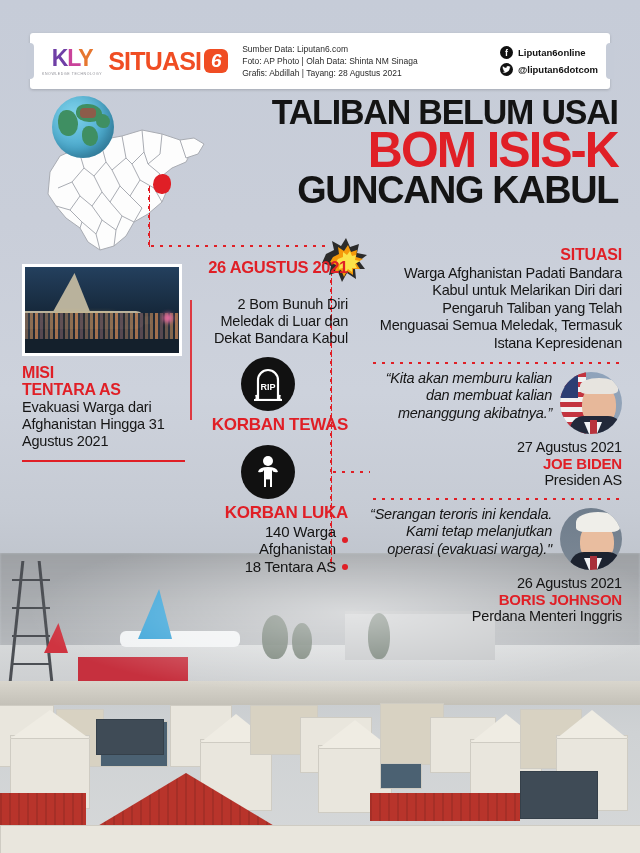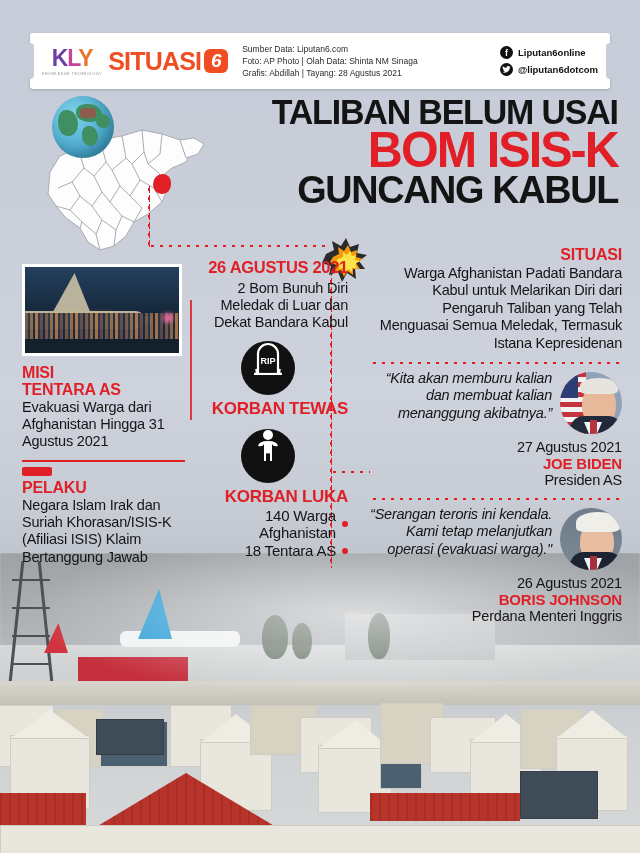--- a/index.html
+++ b/index.html
@@ -220,24 +220,24 @@
     color:#151515;font-size:14.5px;line-height:1.18;margin-top:1px;letter-spacing:-.2px;
   }
   .block-misi{margin-top:9px;}
   .hr-left{
     width:163px;height:2px;background:#e01f26;margin:9px 0 5px 0;
   }
 
   
   .col-mid{position:absolute;left:188px;top:258px;width:160px;text-align:right;}
   .date-head{color:#e01f26;font-weight:bold;font-size:16.5px;letter-spacing:-.3px;}
-  .date-body{color:#151515;font-size:14.5px;line-height:1.17;margin-top:3px;letter-spacing:-.2px;}
+  .date-body{color:#151515;font-size:14.5px;line-height:1.17;margin-top:19px;letter-spacing:-.2px;}
   .circle-icon{
     width:54px;height:54px;border-radius:50%;background:#111;
-    display:flex;justify-content:center;
+    display:flex;align-items:center;justify-content:center;
     margin:10px auto 4px auto;
   }
   .stat-head{color:#e01f26;font-weight:bold;font-size:17px;letter-spacing:-.3px;}
   .stat-row{
     color:#151515;font-size:15px;line-height:1.17;letter-spacing:-.2px;
     display:flex;align-items:center;justify-content:flex-end;gap:6px;
   }
   .dotm{width:6px;height:6px;border-radius:50%;background:#e01f26;flex:none;}
 
   
@@ -460,25 +460,20 @@
     <div class="block-misi">
       <div class="sec-head">
         <div>MISI</div>
         <div>TENTARA AS</div>
       </div>
       <div class="sec-body">Evakuasi Warga dari Afghanistan Hingga 31 Agustus 2021</div>
     </div>
 
     <div class="hr-left"></div>
 
-    <div>
-      <div class="redbar"></div>
-      <div class="sec-head">PELAKU</div>
-      <div class="sec-body">Negara Islam Irak dan Suriah Khorasan/ISIS-K (Afiliasi ISIS) Klaim Bertanggung Jawab</div>
-    </div>
   </div>
 
   <div class="col-mid">
     <div class="date-head">26 AGUSTUS 2021</div>
     <div class="date-body">2 Bom Bunuh Diri Meledak di Luar dan Dekat Bandara Kabul</div>
 
     <div class="circle-icon">
       <svg width="32" height="34" viewBox="0 0 32 34">
         <path d="M6 33 V13 A10 10 0 0 1 26 13 V33 Z" fill="none" stroke="#fff" stroke-width="2.2"></path>
         <text x="16" y="23" font-family="Liberation Sans, sans-serif" font-size="9" font-weight="bold" fill="#fff" text-anchor="middle">RIP</text>

